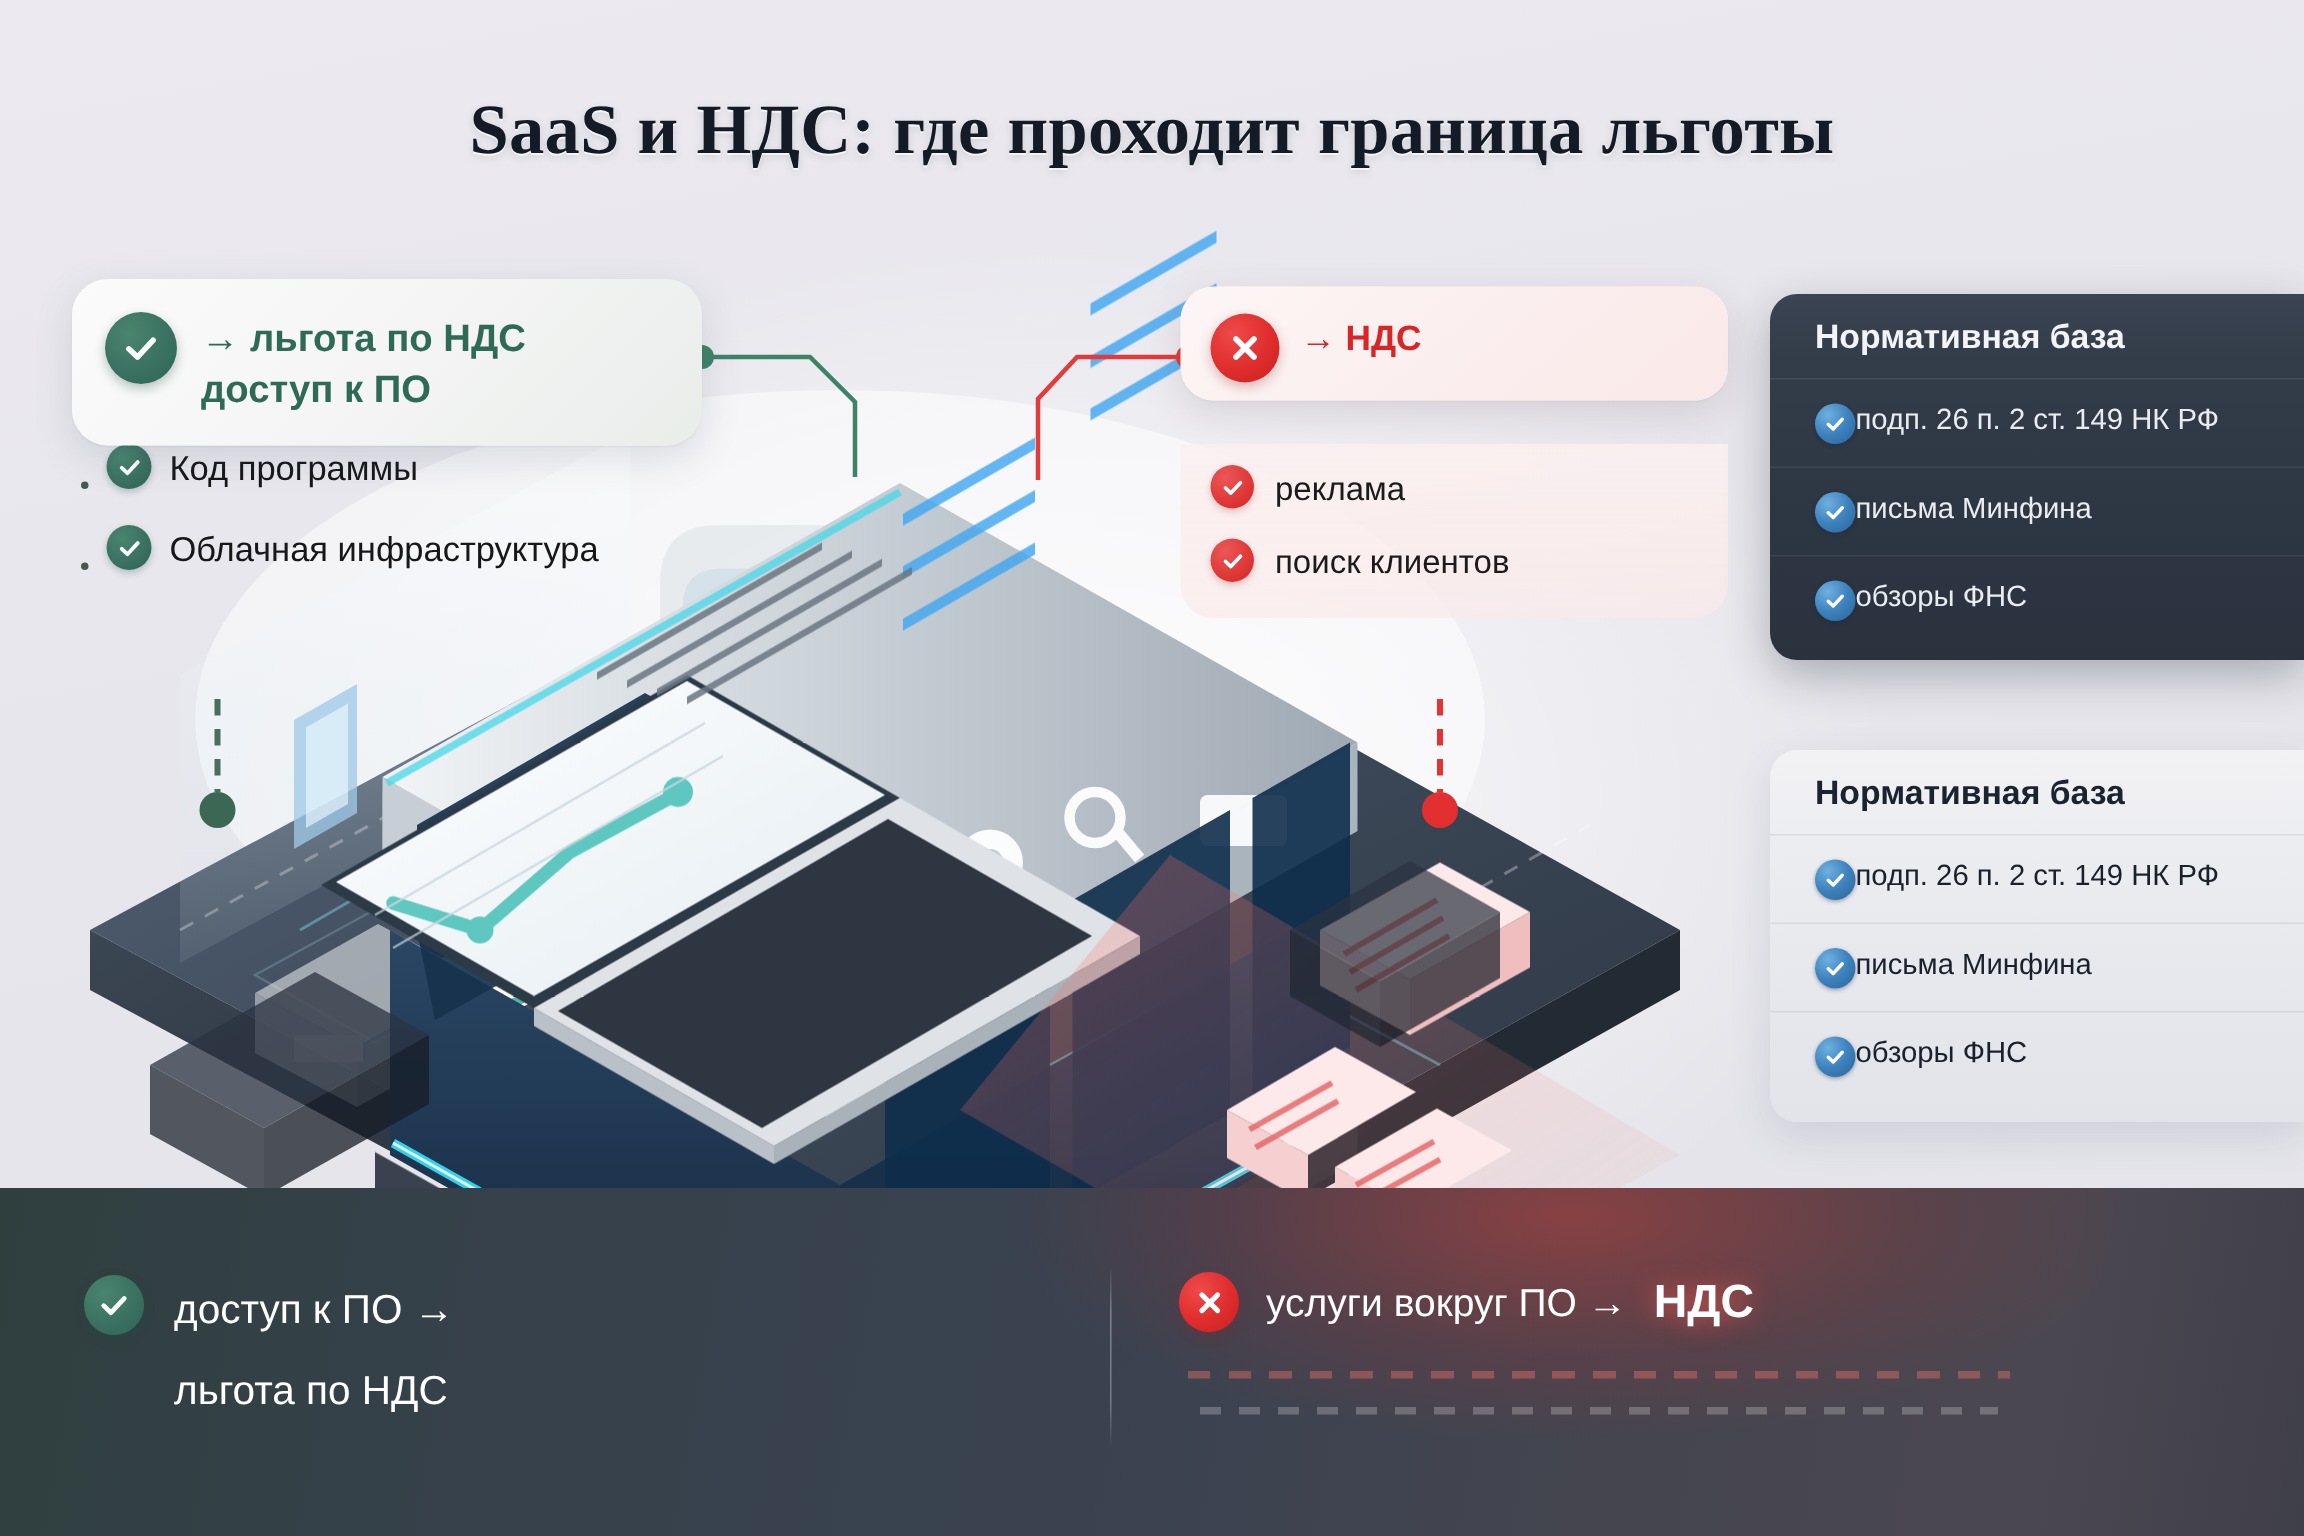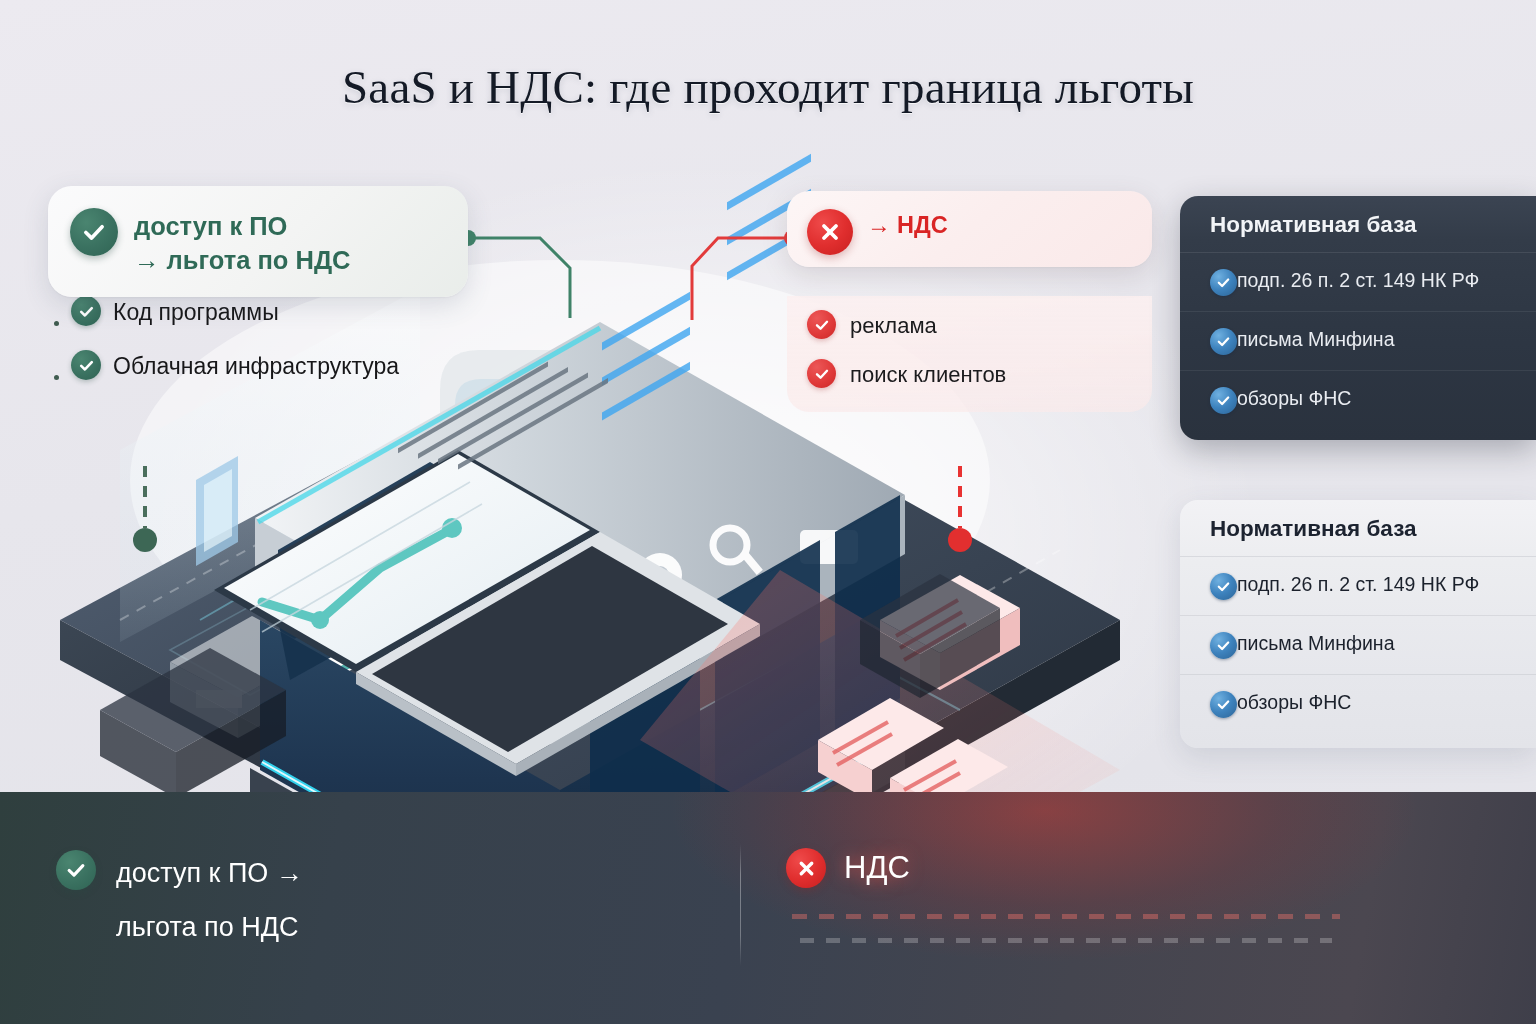--- a/index.html
+++ b/index.html
@@ -22,21 +22,21 @@
     overflow: hidden;
   }
 
   
   #title {
     position: absolute;
     left: 0; right: 0;
     top: 60px;
     text-align: center;
     font-family: "Liberation Serif", "DejaVu Serif", serif;
-    font-weight: 400;
+    font-weight: 700;
     font-size: 47px;
     letter-spacing: 0.2px;
     color: #141a26;
     text-shadow: 0 1px 0 rgba(255,255,255,0.7), 0 2px 6px rgba(60,70,95,0.18);
   }
 
   
   #illustration {
     position: absolute;
     left: 0; top: 150px;
@@ -220,21 +220,21 @@
     left: 56px; top: 54px;
     display: flex; align-items: flex-start; gap: 20px;
   }
   #foot-left .fl-text { color: #ffffff; font-size: 27px; line-height: 2.0; }
   #foot-right {
     position: absolute;
     left: 786px; top: 56px;
     display: flex; align-items: center; gap: 18px;
   }
   #foot-right .fr-text { color: #ffffff; font-size: 26px; }
-  #foot-right .fr-accent { color: #ffffff; font-size: 31px; font-weight: 400; text-shadow: 0 0 16px rgba(255,90,80,0.75); }
+  #foot-right .fr-accent { color: #ffffff; font-size: 31px; font-weight: 700; text-shadow: 0 0 16px rgba(255,90,80,0.75); }
   .fr-strip {
     position: absolute;
     height: 5px;
     background: repeating-linear-gradient(90deg, rgba(255,255,255,0.55) 0 14px, rgba(255,255,255,0) 14px 26px);
   }
 </style>
 </head>
 <body>
 
 <div id="stage">
@@ -507,22 +507,22 @@
   </svg>
 
   <div id="card-green">
     <div class="headrow">
       <span class="circ circ-green-lg">
         <svg width="26" height="26" viewBox="0 0 24 24" fill="none" stroke="#ffffff" stroke-width="3.4" stroke-linecap="round" stroke-linejoin="round">
           <polyline points="4.5,12.5 9.8,17.6 19.5,7.2"></polyline>
         </svg>
       </span>
       <div class="headtext">
+        <div>→ льгота по НДС</div>
         <div>доступ к ПО</div>
-        <div>→ льгота по НДС</div>
       </div>
     </div>
   </div>
 
   <div class="green-list">
     <div class="li">
       <span class="dot"></span>
       <span class="circ circ-green-sm">
         <svg width="17" height="17" viewBox="0 0 24 24" fill="none" stroke="#ffffff" stroke-width="3.6" stroke-linecap="round" stroke-linejoin="round">
           <polyline points="4.5,12.5 9.8,17.6 19.5,7.2"></polyline>
@@ -645,20 +645,21 @@
       </div>
     </div>
 
     <div id="foot-right">
       <span class="circ circ-red-lg" style="width:40px;height:40px;">
         <svg width="21" height="21" viewBox="0 0 24 24" fill="none" stroke="#ffffff" stroke-width="3.8" stroke-linecap="round">
           <line x1="6" y1="6" x2="18" y2="18"></line>
           <line x1="18" y1="6" x2="6" y2="18"></line>
         </svg>
       </span>
+      <span class="fr-text">услуги вокруг ПО →</span>
       <span class="fr-accent">НДС</span>
     </div>
 
     <div class="fr-strip" style="left:792px; top:122px; width:548px; opacity:0.5; filter:hue-rotate(0deg); background:repeating-linear-gradient(90deg, rgba(255,120,110,0.75) 0 15px, rgba(255,120,110,0) 15px 27px);"></div>
     <div class="fr-strip" style="left:800px; top:146px; width:532px; opacity:0.42;"></div>
   </div>
 
 </div>
 
 </body></html>

